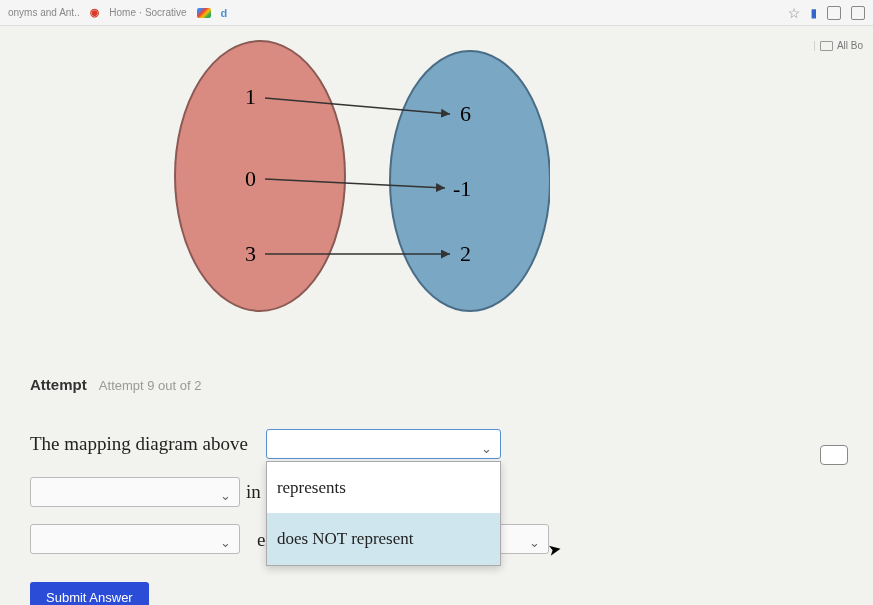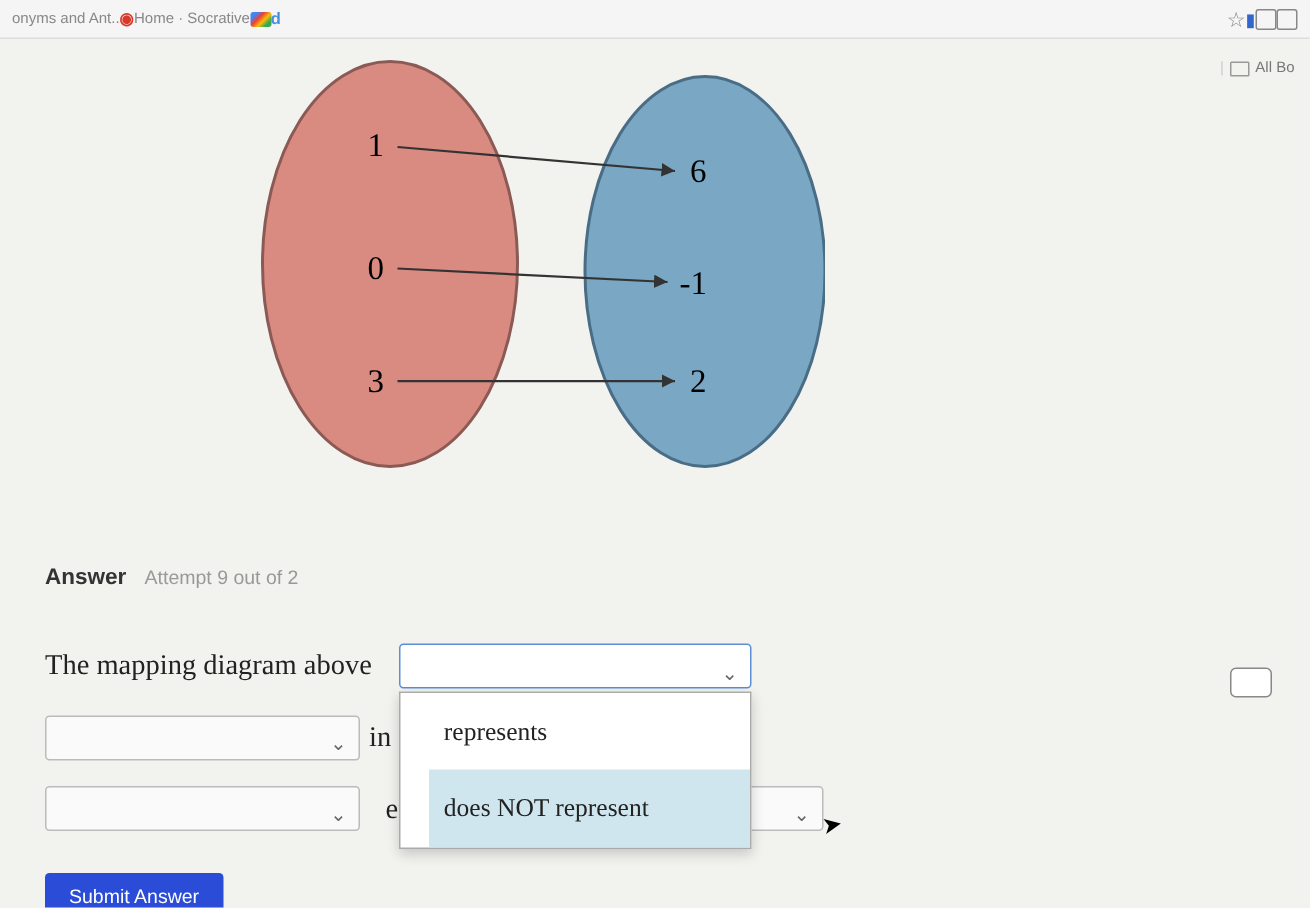--- a/index.html
+++ b/index.html
@@ -14,20 +14,21 @@
     .browser-bar {
       height: 26px;
       background: #f5f5f5;
       border-bottom: 1px solid #ddd;
       display: flex;
       align-items: center;
       padding: 0 8px;
       font-family: Arial, sans-serif;
       font-size: 11px;
       color: #666;
+      gap: 10px;
     }
     .tab-text { color: #888; font-size: 10px; }
     .fav-s { color: #d73a2a; font-weight: bold; }
     .fav-m { 
       display: inline-block; width: 14px; height: 10px;
       background: linear-gradient(135deg,#4285f4 20%,#ea4335 40%,#fbbc05 60%,#34a853 80%);
       border-radius: 2px;
     }
     .fav-d { color: #4a90d9; font-weight: bold; }
     .spacer { flex: 1; }
@@ -120,21 +121,20 @@
       border: 1px solid #aaa;
       box-shadow: 0 3px 8px rgba(0,0,0,.18);
       z-index: 10;
     }
     .dropdown-option {
       padding: 7px 10px;
       font-size: 17px;
       font-family: Georgia, serif;
       color: #222;
       cursor: pointer;
-      margin-left: 19px;
     }
     .dropdown-option.highlighted {
       background: #cfe6ef;
     }
     .submit-btn {
       margin-top: 22px;
       display: inline-block;
       background: #2a4cd7;
       color: #fff;
       font-family: Arial, sans-serif;
@@ -203,21 +203,21 @@
           <path d="M0,0 L6,3 L0,6 Z" fill="#333"></path>
         </marker>
       </defs>
       <line x1="95" y1="62" x2="280" y2="78" stroke="#333" stroke-width="1.5" marker-end="url(#ah)"></line>
       <line x1="95" y1="143" x2="275" y2="152" stroke="#333" stroke-width="1.5" marker-end="url(#ah)"></line>
       <line x1="95" y1="218" x2="280" y2="218" stroke="#333" stroke-width="1.5" marker-end="url(#ah)"></line>
     </svg>
   </div>
 
   <div class="answer-row">
-    <b>Answer</b>
+    <b>Attempt</b>
     <span class="attempt">Attempt 9 out of 2</span>
   </div>
 
   <div class="question-area">
     <div class="line1">
       <span class="txt">The mapping diagram above</span>
       <span class="open-select">
         <div class="open-select-box"></div>
         <div class="dropdown">
           <div class="dropdown-option">represents</div>

